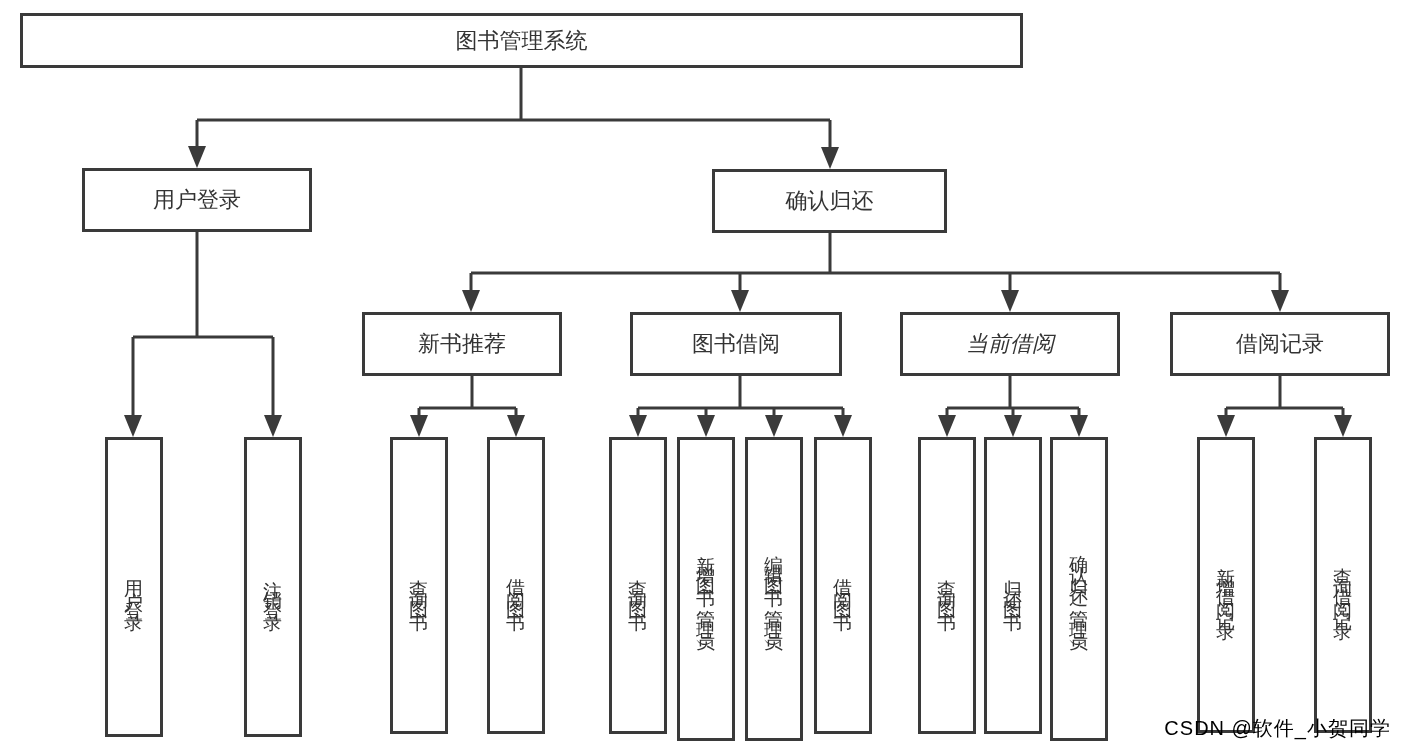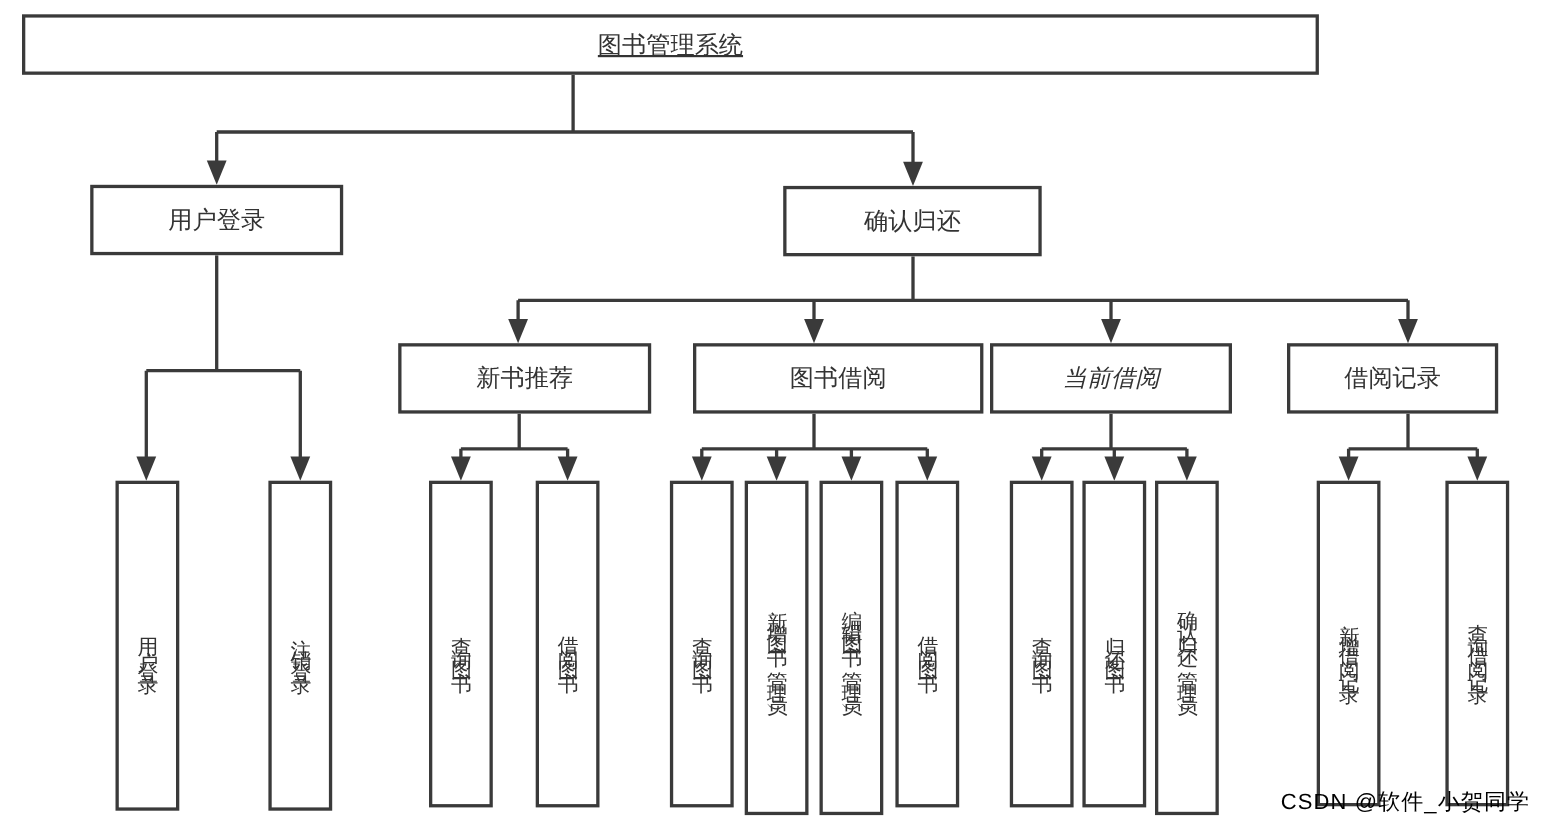--- a/index.html
+++ b/index.html
@@ -54,41 +54,41 @@
       <polygon points="765,415 783,415 774,437"></polygon>
       <polygon points="834,415 852,415 843,437"></polygon>
       <polygon points="938,415 956,415 947,437"></polygon>
       <polygon points="1004,415 1022,415 1013,437"></polygon>
       <polygon points="1070,415 1088,415 1079,437"></polygon>
       <polygon points="1217,415 1235,415 1226,437"></polygon>
       <polygon points="1334,415 1352,415 1343,437"></polygon>
     </g>
   </svg>
 
-  <div class="node" style="left:20px;top:13px;width:1179px;height:55px;text-decoration:underline;">
+  <div class="node" style="left:20px;top:13px;width:1003px;height:55px;">
     <span>图书管理系统</span>
   </div>
 
   <div class="node" style="left:82px;top:168px;width:230px;height:64px;">
     <span>用户登录</span>
   </div>
   <div class="node" style="left:712px;top:169px;width:235px;height:64px;">
     <span>确认归还</span>
   </div>
 
-  <div class="node" style="left:362px;top:312px;width:230px;height:64px;">
+  <div class="node" style="left:362px;top:312px;width:200px;height:64px;">
     <span>新书推荐</span>
   </div>
-  <div class="node" style="left:630px;top:312px;width:264px;height:64px;">
+  <div class="node" style="left:630px;top:312px;width:212px;height:64px;">
     <span>图书借阅</span>
   </div>
   <div class="node" style="left:900px;top:312px;width:220px;height:64px;font-style:italic;">
     <span>当前借阅</span>
   </div>
-  <div class="node" style="left:1170px;top:312px;width:192px;height:64px;">
+  <div class="node" style="left:1170px;top:312px;width:220px;height:64px;">
     <span>借阅记录</span>
   </div>
 
   <div class="node leaf" style="left:105px;top:437px;width:58px;height:300px;">
     <span class="vtext">用户登录</span>
   </div>
   <div class="node leaf" style="left:244px;top:437px;width:58px;height:300px;">
     <span class="vtext">注销登录</span>
   </div>
 

